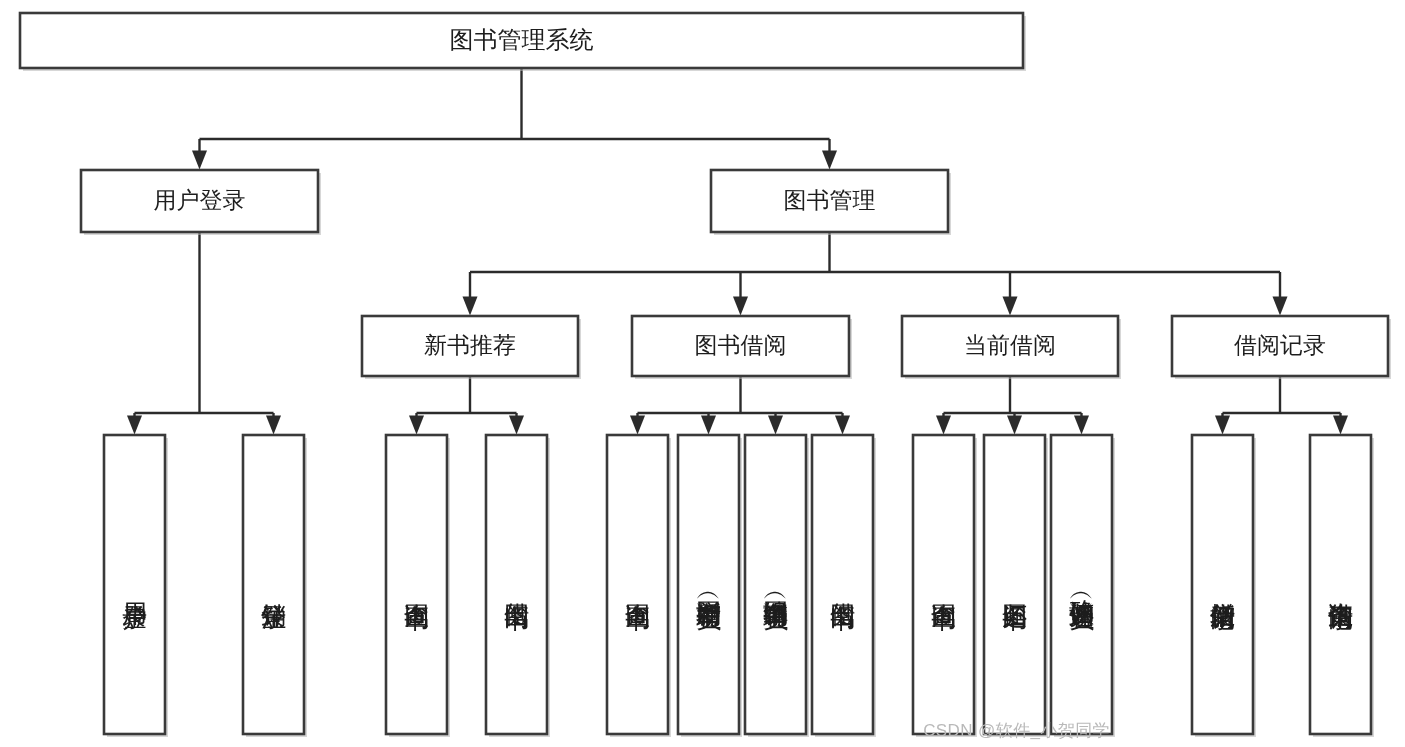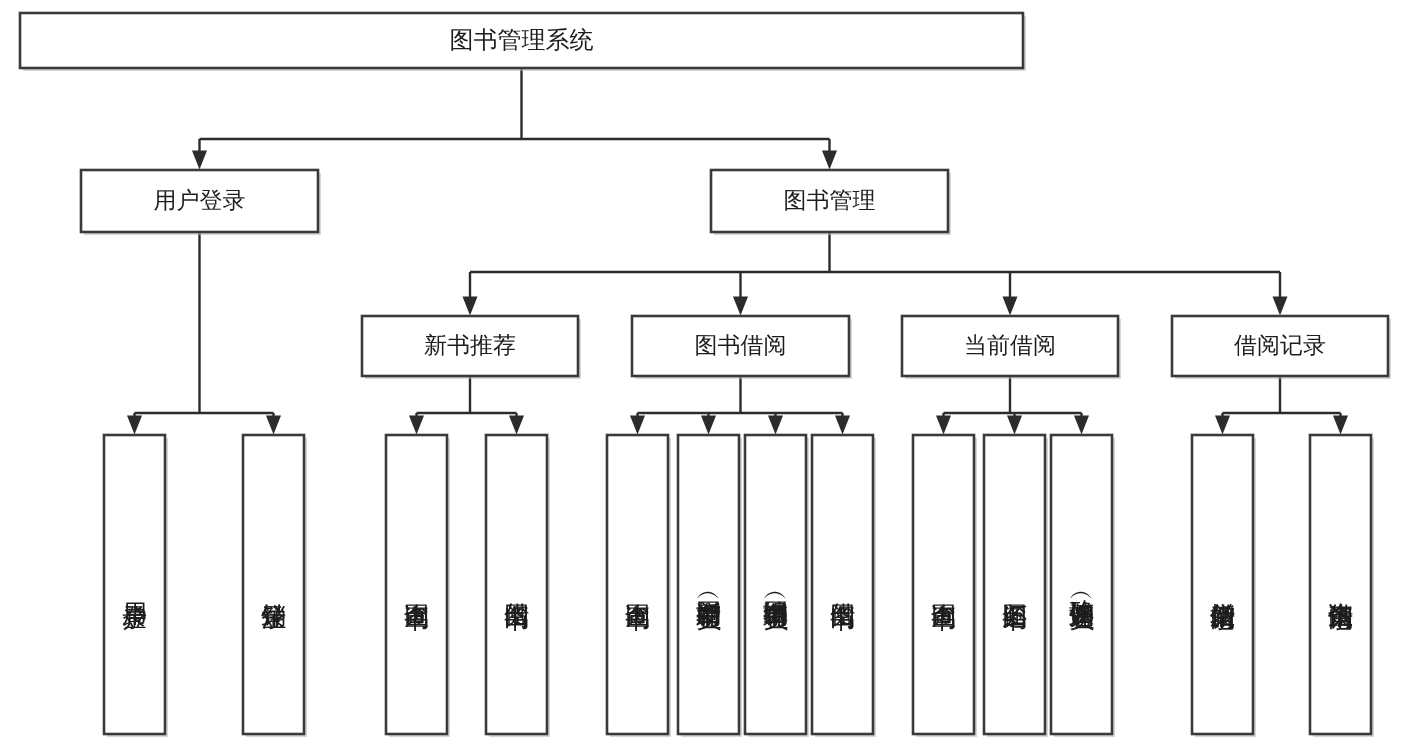--- a/index.html
+++ b/index.html
@@ -222,14 +222,15 @@
       <div class="leaf-label-wrap" style="left: 678px; top: 435px; width: 61px; height: 299px;">新增图书（管理员）</div>
       <div class="leaf-label-wrap" style="left: 745px; top: 435px; width: 61px; height: 299px;">编辑图书（管理员）</div>
       <div class="leaf-label-wrap" style="left: 812px; top: 435px; width: 61px; height: 299px;">借阅图书</div>
       <div class="leaf-label-wrap" style="left: 913px; top: 435px; width: 61px; height: 299px;">查询图书</div>
       <div class="leaf-label-wrap" style="left: 984px; top: 435px; width: 61px; height: 299px;">归还图书</div>
       <div class="leaf-label-wrap" style="left: 1051px; top: 435px; width: 61px; height: 299px;">确认归还（管理员）</div>
       <div class="leaf-label-wrap" style="left: 1192px; top: 435px; width: 61px; height: 299px;">新增借阅记录</div>
       <div class="leaf-label-wrap" style="left: 1310px; top: 435px; width: 61px; height: 299px;">查询借阅记录</div>
     </div>
 
+  <div class="watermark">CSDN @软件_小贺同学</div>
 
 </div>
 
 </body></html>

